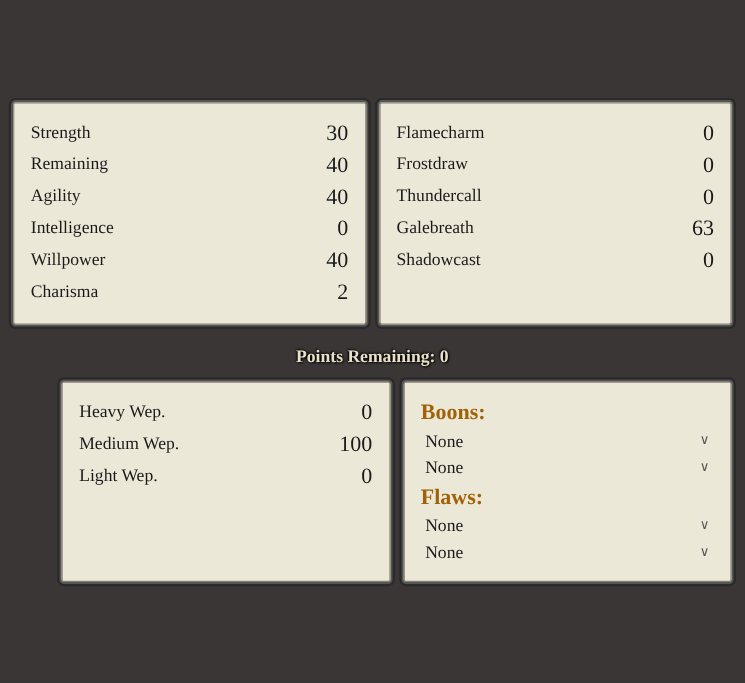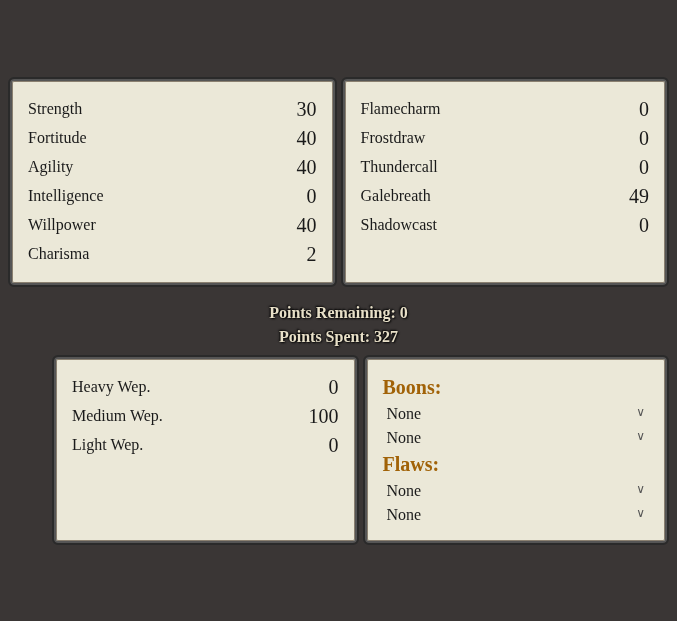--- a/index.html
+++ b/index.html
@@ -109,21 +109,21 @@
 
 <div class="main-grid">
   <div class="top-row">
 
     <div class="panel">
       <div class="stat-row">
         <span class="stat-label">Strength</span>
         <span class="stat-value">30</span>
       </div>
       <div class="stat-row">
-        <span class="stat-label">Fortitude</span>
+        <span class="stat-label">Remaining</span>
         <span class="stat-value">40</span>
       </div>
       <div class="stat-row">
         <span class="stat-label">Agility</span>
         <span class="stat-value">40</span>
       </div>
       <div class="stat-row">
         <span class="stat-label">Intelligence</span>
         <span class="stat-value">0</span>
       </div>
@@ -145,32 +145,31 @@
       <div class="stat-row">
         <span class="stat-label">Frostdraw</span>
         <span class="stat-value">0</span>
       </div>
       <div class="stat-row">
         <span class="stat-label">Thundercall</span>
         <span class="stat-value">0</span>
       </div>
       <div class="stat-row">
         <span class="stat-label">Galebreath</span>
-        <span class="stat-value">49</span>
+        <span class="stat-value">63</span>
       </div>
       <div class="stat-row">
         <span class="stat-label">Shadowcast</span>
         <span class="stat-value">0</span>
       </div>
     </div>
   </div>
 
   <div class="points-bar">
     <div>Points Remaining: 0</div>
-    <div>Points Spent: 327</div>
   </div>
 
   <div class="bottom-row">
 
     <div class="panel">
       <div class="stat-row">
         <span class="stat-label">Heavy Wep.</span>
         <span class="stat-value">0</span>
       </div>
       <div class="stat-row">

